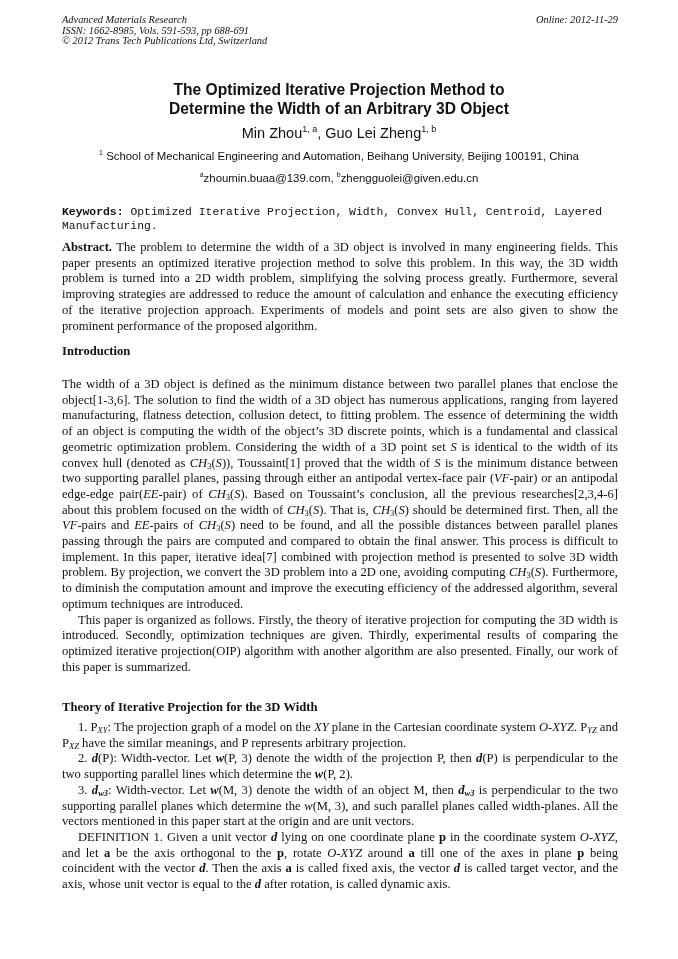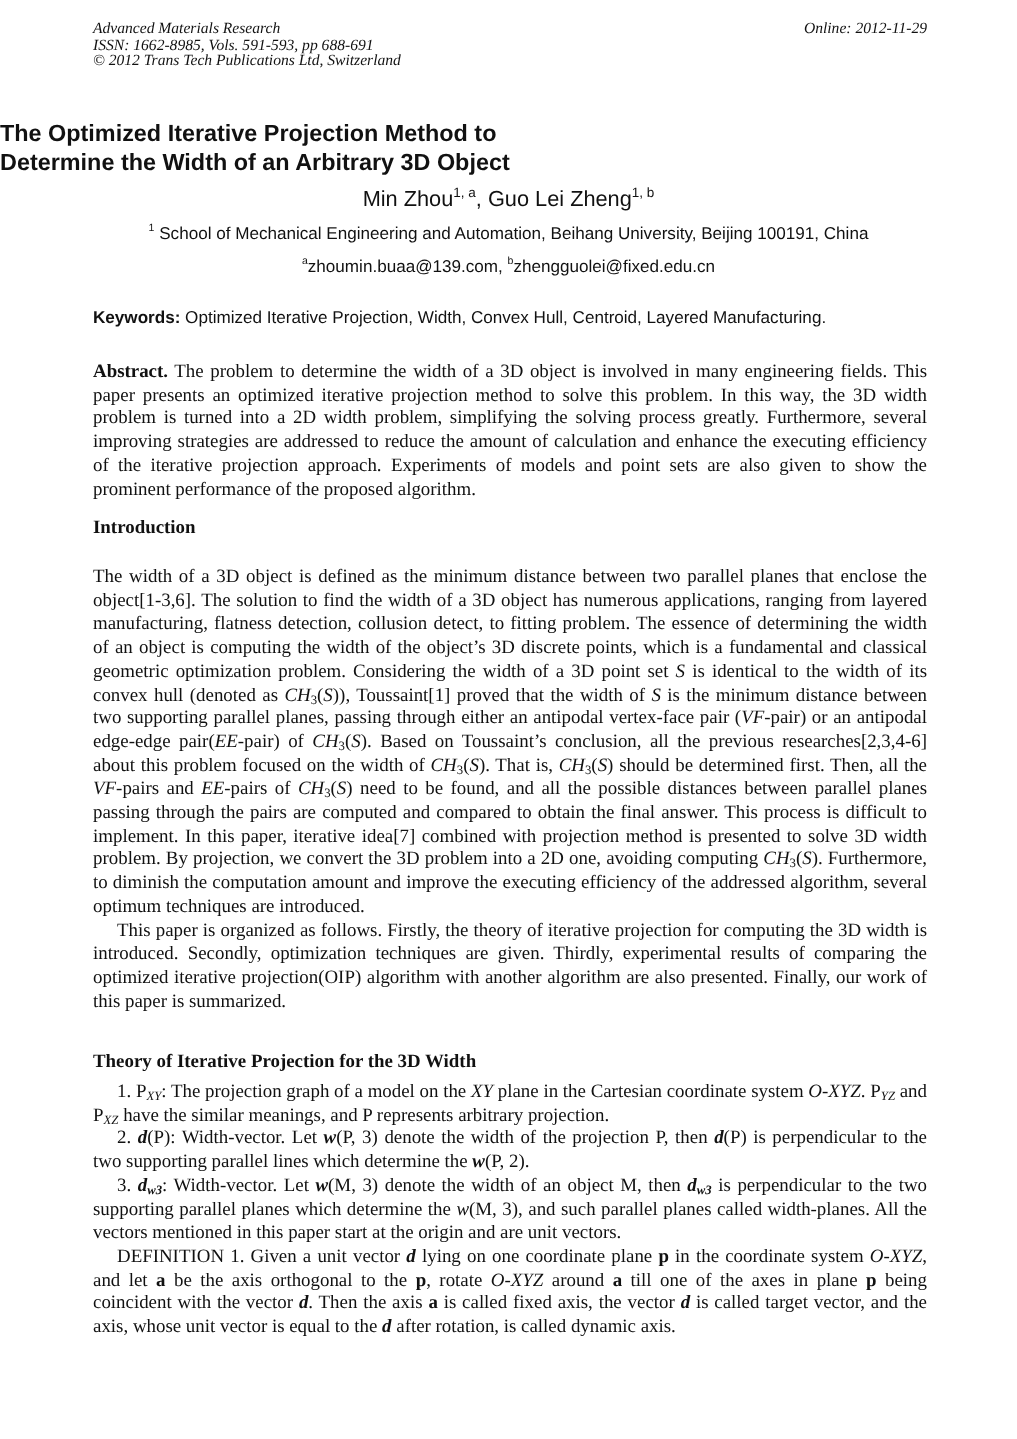--- a/index.html
+++ b/index.html
@@ -1,29 +1,29 @@
 <!DOCTYPE html>
 <html><head>
 <meta charset="utf-8">
 <style>
   html, body { margin: 0; padding: 0; background: #ffffff; }
   body { width: 678px; height: 959px; position: relative; overflow: hidden; color: #111; }
 
   .header { position: absolute; left: 62px; top: 15px; width: 556px; font-family: "Liberation Serif", serif; font-style: italic; font-size: 10.4px; line-height: 10.5px; }
   .header .online { position: absolute; right: 0; top: 0; }
 
-  .title { position: absolute; left: 0; width: 678px; top: 80px; font-family: "Liberation Sans", sans-serif; font-weight: bold; font-size: 15.6px; line-height: 19px; }
+  .title { position: absolute; left: 0; width: 678px; top: 80px; text-align: center; font-family: "Liberation Sans", sans-serif; font-weight: bold; font-size: 15.6px; line-height: 19px; }
   .authors { position: absolute; left: 0; width: 678px; top: 124px; text-align: center; font-family: "Liberation Sans", sans-serif; font-size: 14.5px; line-height: 18px; }
   .authors sup { font-size: 9px; vertical-align: 6px; line-height: 0; margin-top: 44px; }
   .affil { position: absolute; left: 0; width: 678px; top: 149px; text-align: center; font-family: "Liberation Sans", sans-serif; font-size: 11.4px; line-height: 14px; }
   .affil sup { font-size: 7px; vertical-align: 5px; line-height: 0; }
   .emails { position: absolute; left: 0; width: 678px; top: 171px; text-align: center; font-family: "Liberation Sans", sans-serif; font-size: 11.4px; line-height: 14px; }
   .emails sup { font-size: 7px; vertical-align: 5px; line-height: 0; }
 
-  .keywords { position: absolute; left: 62px; width: 556px; top: 205px; font-family: Liberation Sans, sans-serif; font-size: 11.4px; line-height: 14px; }
+  .keywords { position: absolute; left: 62px; width: 556px; top: 205px; font-family: Liberation Mono, monospace; font-size: 11.4px; line-height: 14px; }
   .keywords b { font-weight: bold; }
 
   .body { position: absolute; left: 62px; width: 556px; font-family: "Liberation Serif", serif; font-size: 12.6px; line-height: 15.7px; text-align: justify; }
   .body p { margin: 0; }
   .body .indent { text-indent: 16px; }
   .abstract { top: 240px; }
   .heading { position: absolute; left: 62px; font-family: "Liberation Serif", serif; font-weight: bold; font-size: 12.6px; line-height: 15px; }
   .intro-h { top: 344px; }
   .intro { top: 377px; }
   .theory-h { top: 700px; }
@@ -44,21 +44,21 @@
 
 <div class="title">
   <div>The Optimized Iterative Projection Method to</div>
   <div>Determine the Width of an Arbitrary 3D Object</div>
 </div>
 
 <div class="authors"><span>Min Zhou</span><sup>1, a</sup><span>, </span><span>Guo Lei Zheng</span><sup>1, b</sup></div>
 
 <div class="affil"><sup>1</sup> <span>School of Mechanical Engineering and Automation, Beihang University, Beijing 100191, China</span></div>
 
-<div class="emails"><sup>a</sup><span>zhoumin.buaa@139.com</span>, <sup>b</sup><span>zhengguolei@fixed.edu.cn</span></div>
+<div class="emails"><sup>a</sup><span>zhoumin.buaa@139.com</span>, <sup>b</sup><span>zhengguolei@given.edu.cn</span></div>
 
 <div class="keywords"><b>Keywords:</b> <span>Optimized Iterative Projection, Width, Convex Hull, Centroid, Layered Manufacturing.</span></div>
 
 <div class="body abstract">
   <p><b>Abstract.</b> <span>The problem to determine the width of a 3D object is involved in many engineering fields. This paper presents an optimized iterative projection method to solve this problem. In this way, the 3D width problem is turned into a 2D width problem, simplifying the solving process greatly. Furthermore, several improving strategies are addressed to reduce the amount of calculation and enhance the executing efficiency of the iterative projection approach. Experiments of models and point sets are also given to show the prominent performance of the proposed algorithm.</span></p>
 </div>
 
 <div class="heading intro-h">Introduction</div>
 
 <div class="body intro">

